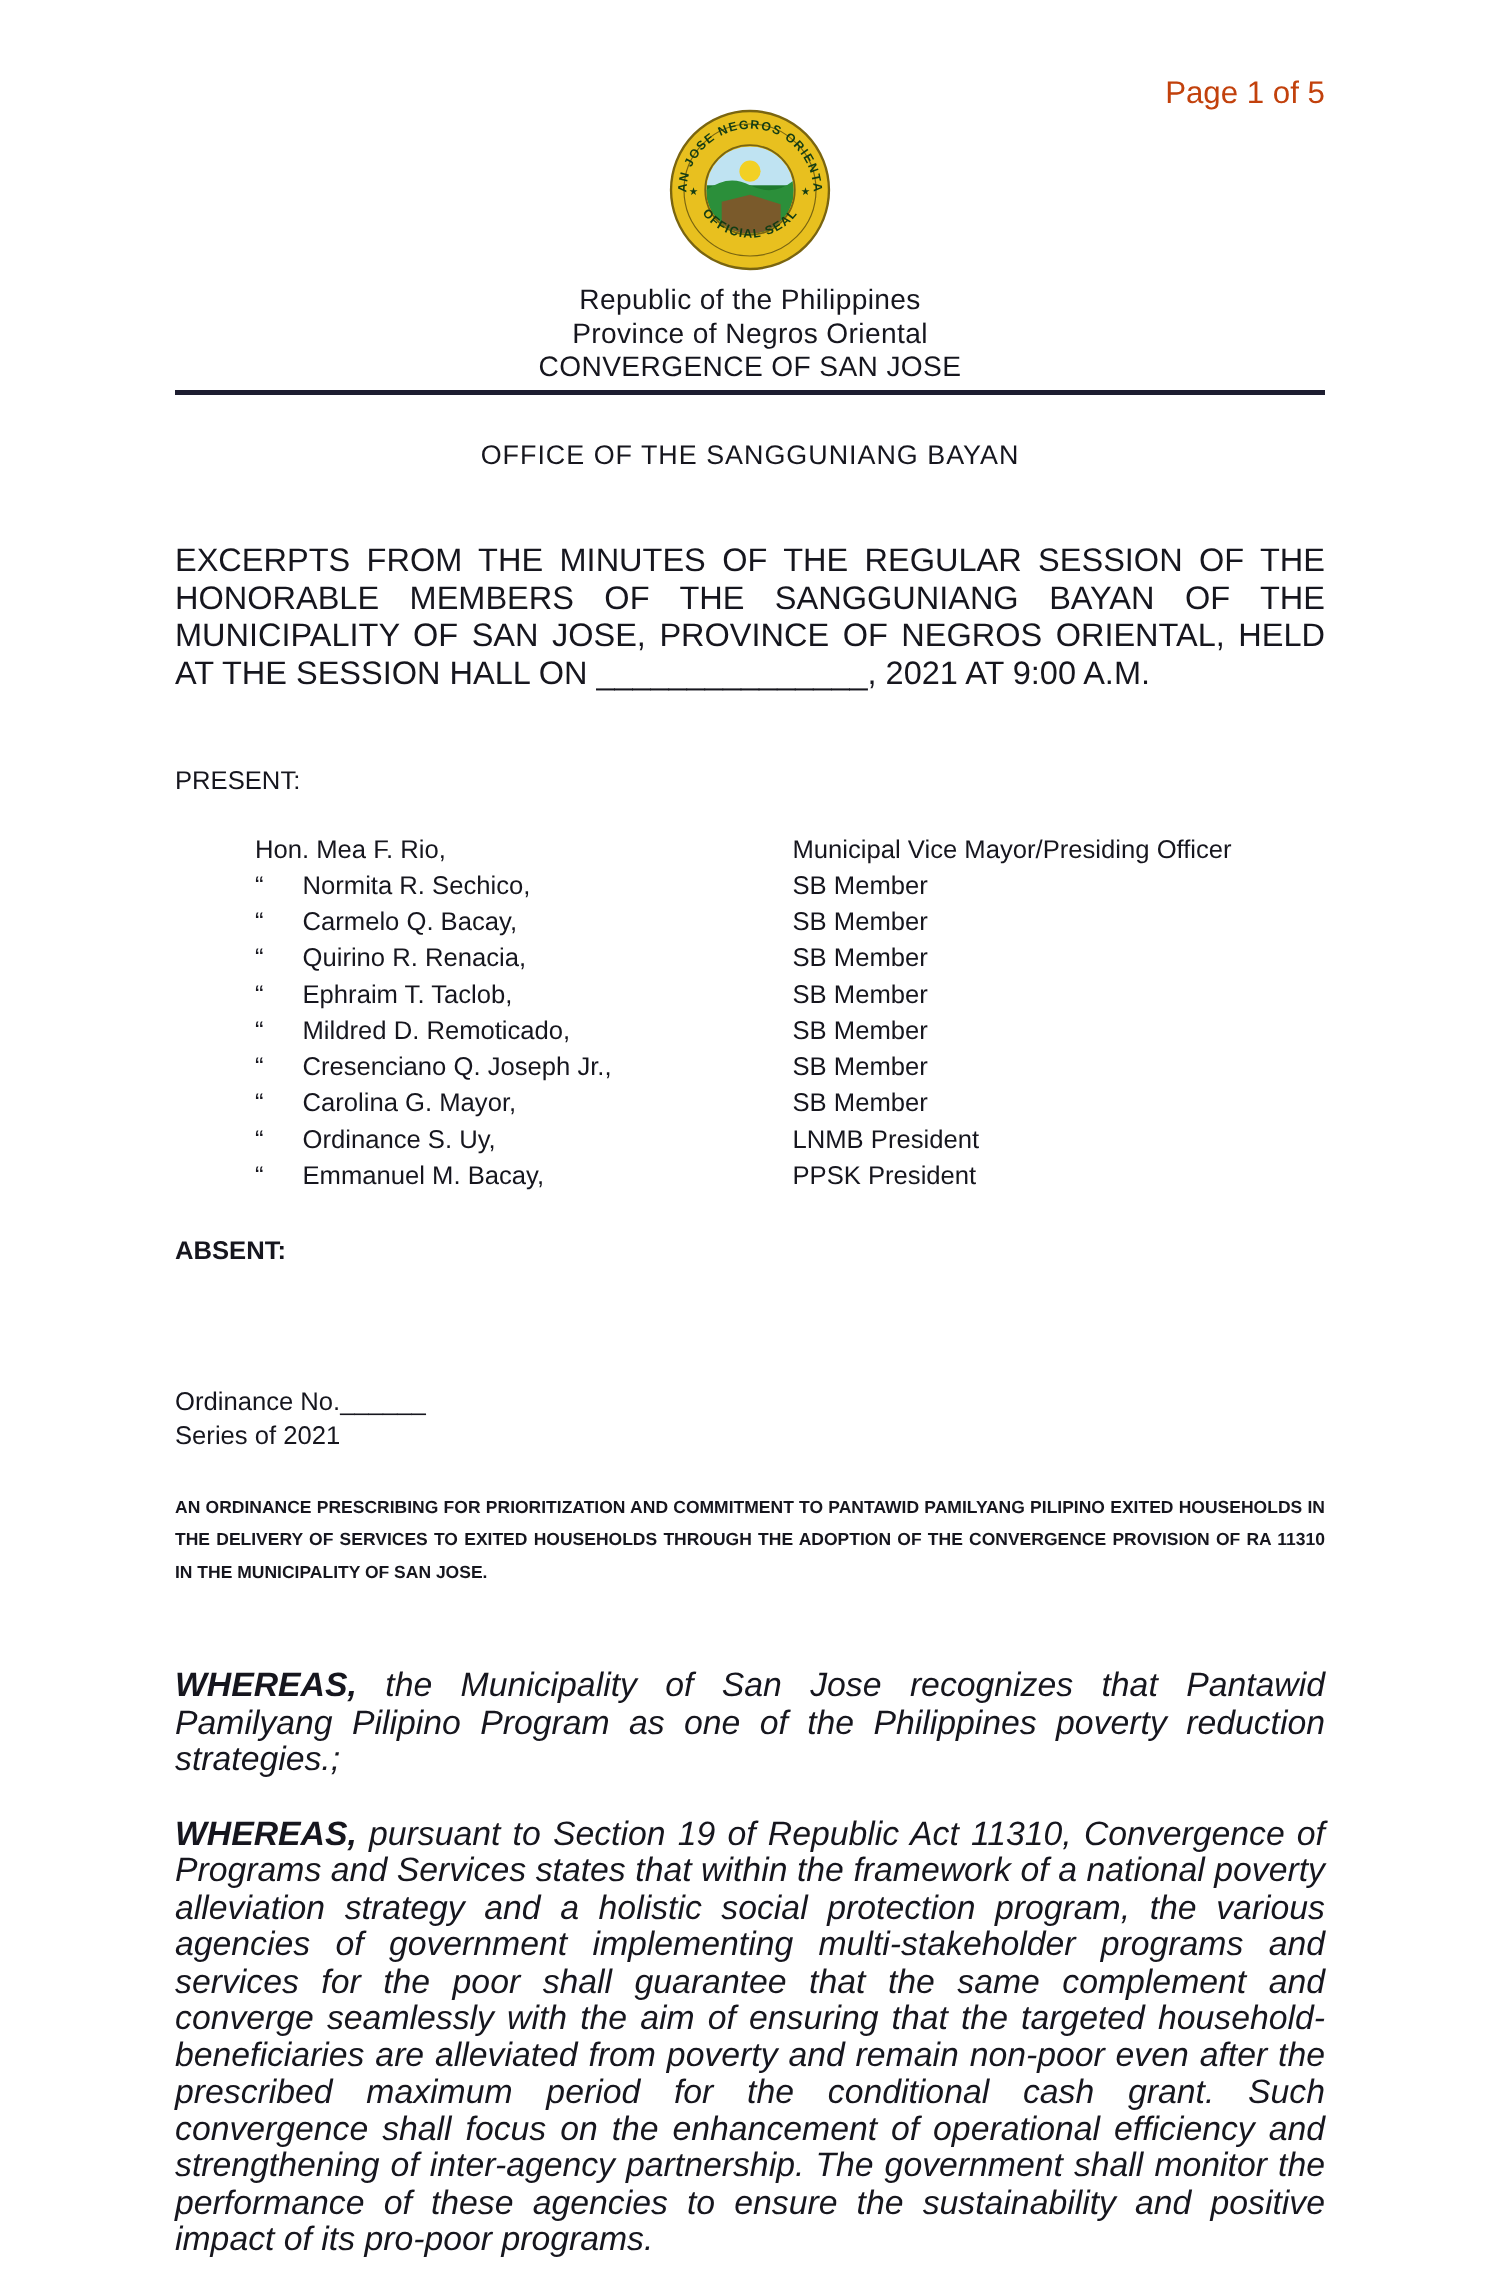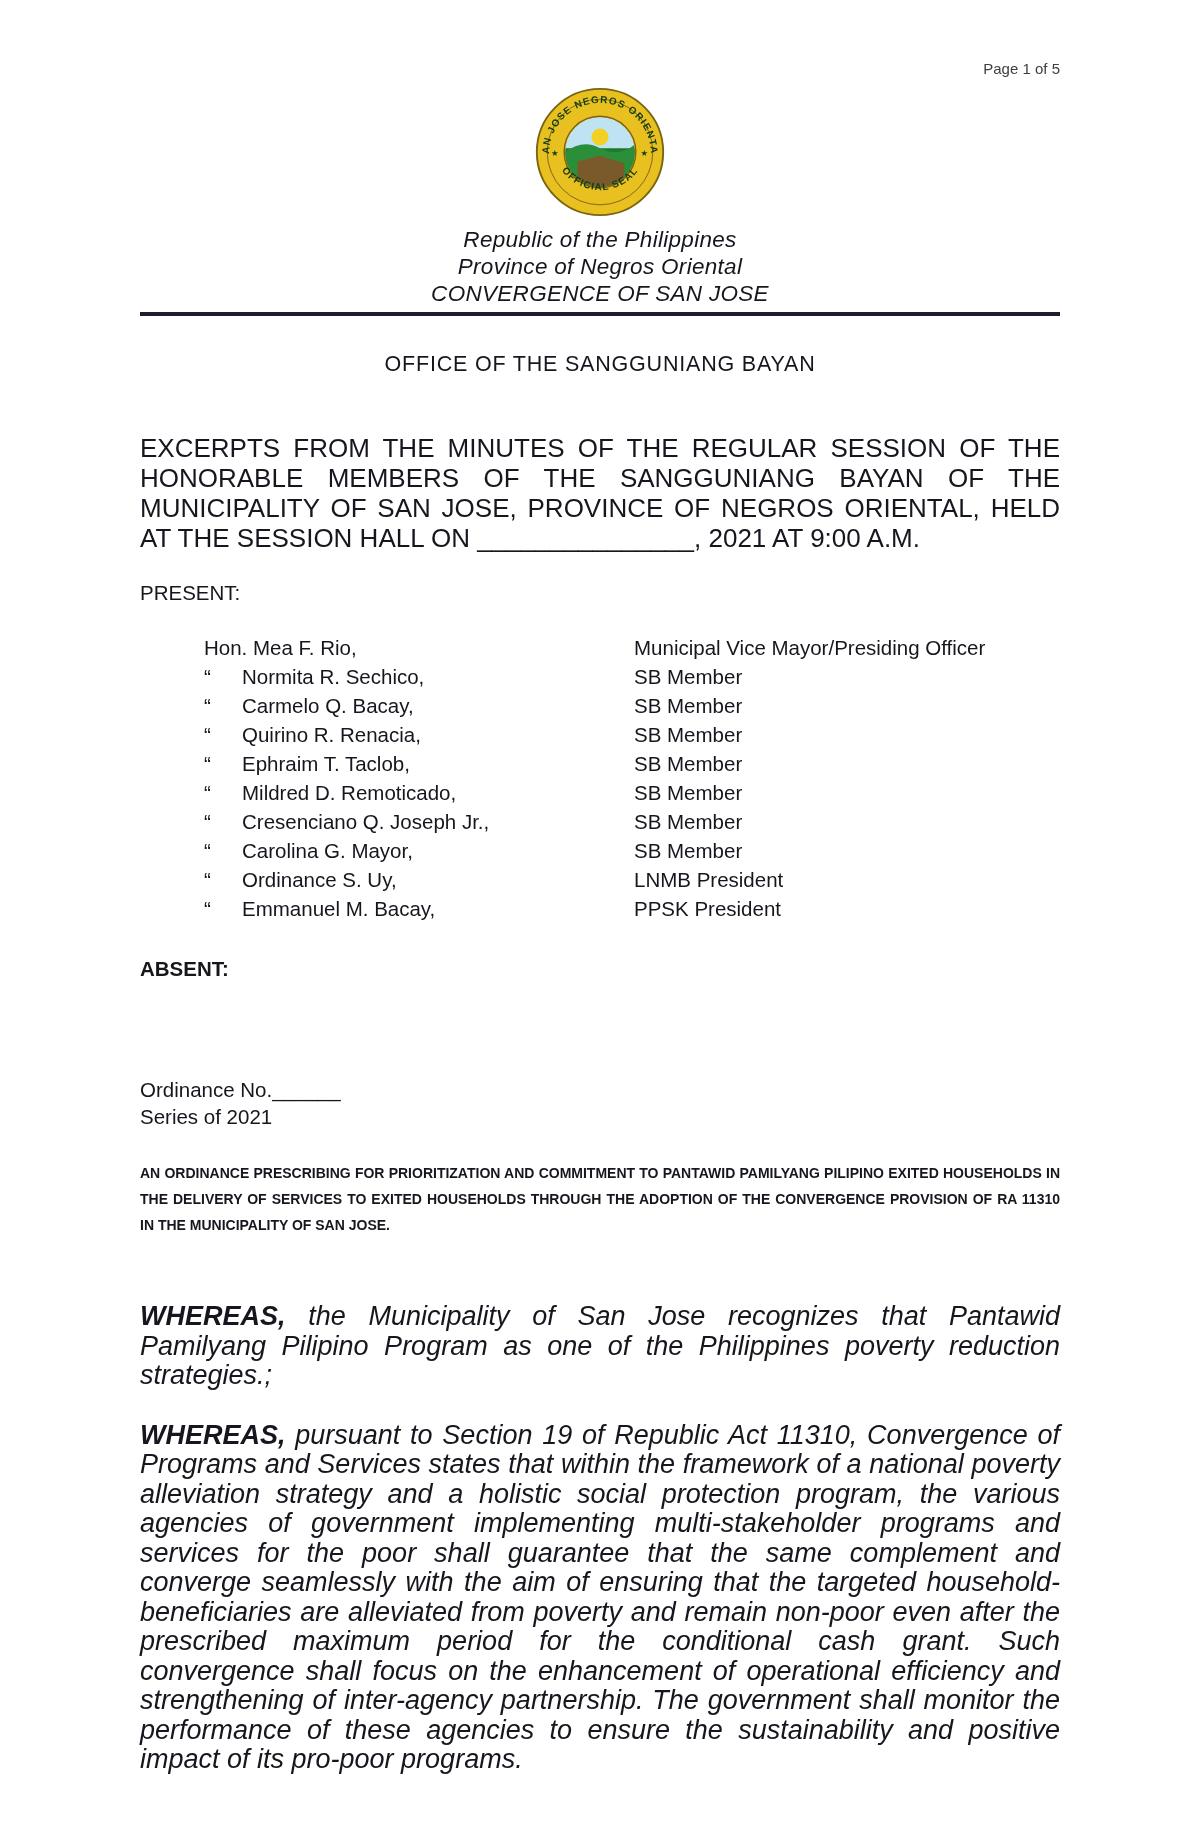--- a/index.html
+++ b/index.html
@@ -5,36 +5,36 @@
   * { margin:0; padding:0; box-sizing:border-box; }
   html, body { background:#ffffff; }
   body {
     width:1200px; height:1835px;
     font-family:"Liberation Sans", sans-serif;
     color:#16161e;
     position:relative;
   }
   .page { position:relative; width:1200px; height:1835px; padding:60px 140px 0 140px; overflow:hidden; }
 
-  .page-number { position:absolute; top:60px; right:140px; font-size:15px; color:#404040; }
+  .page-number { position:absolute; top:60px; right:140px; font-size:25px; color:#c2410c; }
 
   .seal-wrap { display:flex; justify-content:center; margin-top:26px; }
   .seal-svg { width:132px; height:132px; }
   .seal-arc-text { font-size:10.5px; font-weight:bold; letter-spacing:1.2px; }
   .seal-star { font-size:9px; }
 
-  .letterhead { text-align:center; font-size:22.5px; line-height:27px; margin-top:8px; letter-spacing:0.3px;font-style:italic; }
+  .letterhead { text-align:center; font-size:22.5px; line-height:27px; margin-top:8px; letter-spacing:0.3px; }
   .rule { border-bottom:4px solid #1d1d30; margin-top:5px; }
 
   .office-title { text-align:center; font-size:21.5px; letter-spacing:0.8px; margin-top:36px; }
 
   .excerpt { margin-top:56px; font-size:26px; line-height:30px; text-align:justify; }
 
   .present-label, .absent-label { font-size:20.5px; }
-  .present-label { margin-top:28px; }
+  .present-label { margin-top:60px; }
   .absent-label { margin-top:34px;font-weight:bold; }
 
   .attendees { margin-top:28px; font-size:20.5px; }
   .att-row { display:grid; grid-template-columns:38px 392px 1fr; padding-left:64px; line-height:29px; }
   .att-row .span-2 { grid-column:1 / 3; }
   .ditto { text-align:left; }
 
   .ordinance-heading { margin-top:95px; text-align:left; font-weight:normal; font-size:20.5px; line-height:27px; }
 
   .ordinance-title { margin-top:30px; font-weight:bold; font-size:14px; line-height:26px; text-align:justify; }

